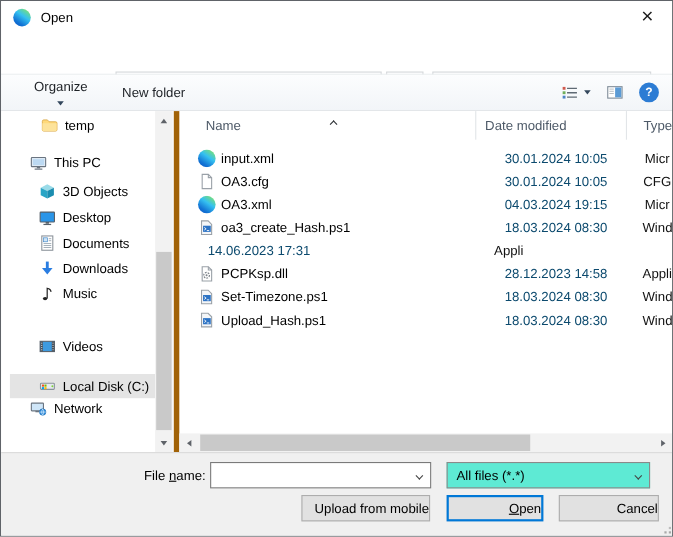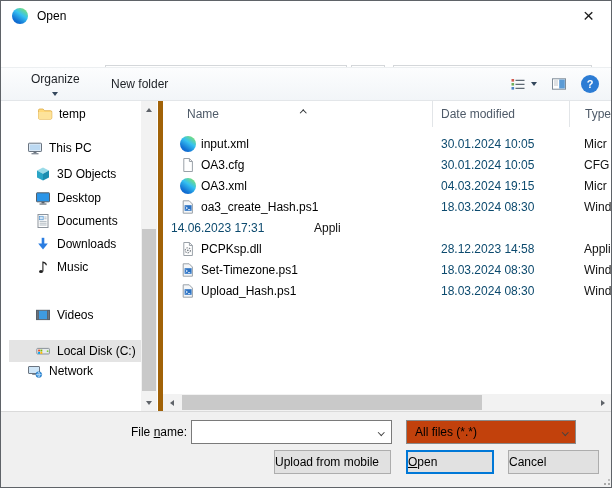--- a/index.html
+++ b/index.html
@@ -69,41 +69,41 @@
   .tri.right-g{border-width:3.5px 0 3.5px 4px;border-color:transparent transparent transparent #5f6369;}
   
   .list{position:absolute;left:157px;top:0;right:0;bottom:0;border-left:5px solid #a16207;}
   .lheader{position:absolute;top:0;left:0;right:0;height:26px;display:flex;color:#4e5a68;}
   .hc{display:flex;align-items:center;height:26px;}
   .hc.name{width:270px;padding-left:24px;border-right:1px solid #e2e5e8;}
   .hc.date{width:137px;padding-left:8px;border-right:1px solid #e2e5e8;}
   .hc.type{flex:1;padding-left:14px;justify-content:flex-end;}
   .sort-chev{position:absolute;top:3px;left:138px;color:#8f959b;}
   .rows{position:absolute;top:32px;left:0;right:0;}
-  .frow{height:21px;display:flex;align-items:center;white-space:nowrap;}
+  .frow{height:21px;display:flex;align-items:center;white-space:nowrap;text-align:center;}
   .cell-name{width:270px;padding-left:17px;display:flex;align-items:center;gap:5px;overflow:hidden;}
   .cell-date{width:137px;padding-left:8px;color:#0c4a6e;}
   .cell-type{flex:1;padding-left:14px;overflow:hidden;color:#111;}
   .frow .ic{flex:none;}
   
   .hscroll{position:absolute;left:0;right:0;bottom:0;height:17px;background:#f2f2f2;display:flex;align-items:center;}
   .hscroll .arrow{width:17px;height:17px;display:flex;align-items:center;justify-content:center;flex:none;}
   .hscroll .track{position:relative;flex:1;height:17px;}
   .hscroll .thumb{position:absolute;left:2px;top:1px;height:15px;width:300px;background:#c9c9c9;}
   
   .footer{position:absolute;left:0;right:0;bottom:0;height:76px;background:#f0f0f0;border-top:1px solid #dadada;}
   .fn-label{position:absolute;left:96px;top:13px;width:90px;text-align:right;}
   .combo{position:absolute;left:190px;top:8px;width:201px;height:24px;background:#fff;border:1px solid #7a7a7a;
     display:flex;align-items:center;}
   .combo input{border:none;outline:none;flex:1;min-width:0;font-family:inherit;font-size:12px;padding:0 6px;background:transparent;}
   .combo .cbtn{width:20px;display:flex;align-items:center;justify-content:center;color:#444;}
-  .ftype{position:absolute;left:405px;top:8px;width:170px;height:24px;background:#c2410c;border:1px solid #8a8a8a;
+  .ftype{position:absolute;left:405px;top:8px;width:185px;height:24px;background:#5eead4;border:1px solid #8a8a8a;
     display:flex;align-items:center;justify-content:space-between;padding:0 8px;}
   .btn{position:absolute;top:38px;height:24px;background:#e1e1e1;border:1px solid #adadad;
-    display:flex;align-items:center;justify-content:flex-start;font-size:12px;}
+    display:flex;align-items:center;justify-content:flex-end;font-size:12px;}
   .btn.upload{left:273px;width:117px;}
   .btn.open{left:405px;width:88px;border:2px solid #0078d7;}
   .btn.cancel{left:507px;width:91px;}
   .grip{position:absolute;right:5px;bottom:10px;width:2px;height:2px;
     box-shadow:8px 8px 0 #a9a9a9,8px 4px 0 #a9a9a9,8px 0 0 #a9a9a9,4px 8px 0 #a9a9a9,4px 4px 0 #bdbdbd,0 8px 0 #a9a9a9;}
   u{text-decoration:underline;}
 </style>
 </head>
 <body>
 

